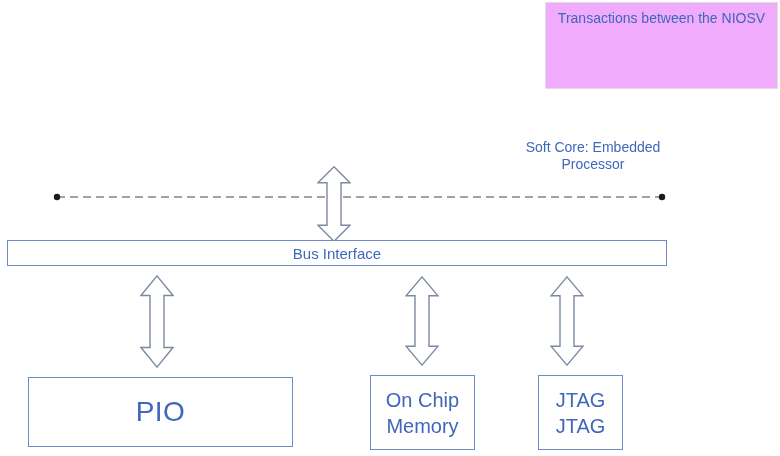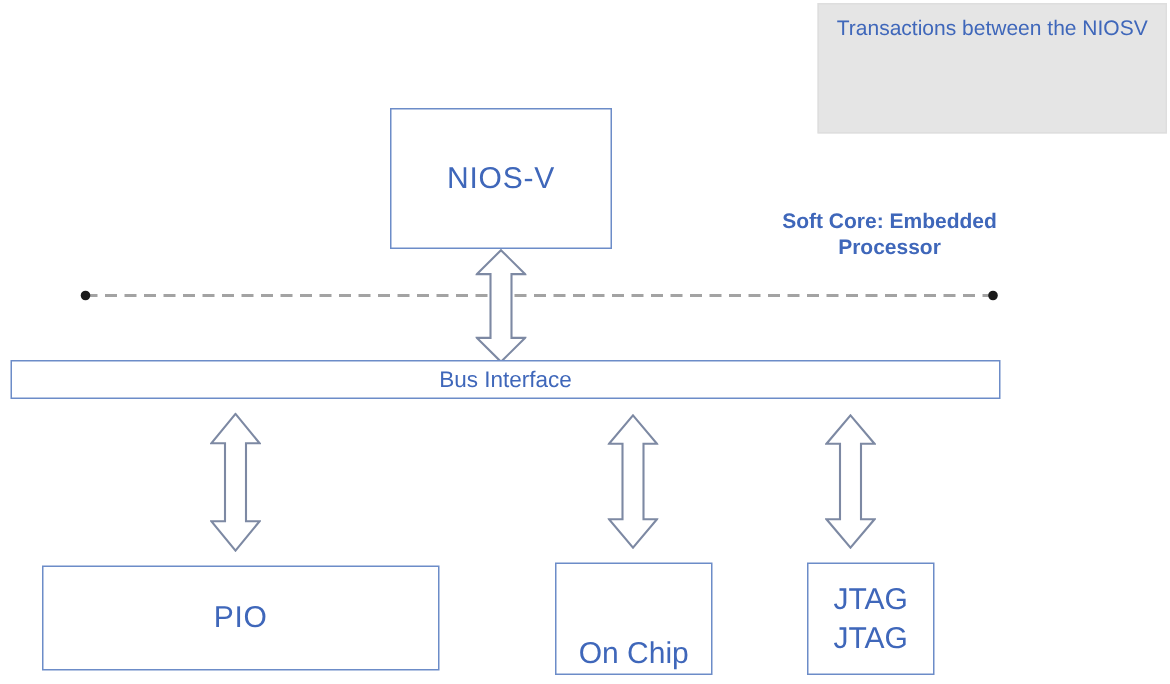--- a/index.html
+++ b/index.html
@@ -25,43 +25,42 @@
     background: #ffffff;
     color: var(--text-blue);
     display: flex;
     align-items: center;
     justify-content: center;
     text-align: center;
     box-sizing: border-box;
   }
   .node-niosv  { left: 260px; top: 72px;  width: 148px; height: 94px; font-size: 20px; letter-spacing: 0.5px; }
   .node-bus    { left: 7px;   top: 240px; width: 660px; height: 26px; font-size: 15px; justify-content: center; }
-  .node-pio    { left: 28px;  top: 377px; width: 265px; height: 70px; font-size: 20px; letter-spacing: 0.5px; }
-  .node-onchip { left: 370px; top: 375px; width: 105px; height: 75px; font-size: 20px; line-height: 26px; align-items: flex-end; }
+  .node-pio    { left: 28px;  top: 377px; width: 265px; height: 70px; font-size: 28px; letter-spacing: 0.5px; }
+  .node-onchip { left: 370px; top: 375px; width: 105px; height: 75px; font-size: 20px; line-height: 26px; }
   .node-jtag   { left: 538px; top: 375px; width: 85px;  height: 75px; font-size: 20px; line-height: 26px; align-items: center; }
   .note-box {
     position: absolute;
     left: 545px; top: 2px; width: 233px; height: 87px;
     border: 1px solid var(--note-border);
-    background: #e5e5e5;
+    background: #f0abfc;
     color: var(--text-blue);
     font-size: 14px;
     line-height: 17px;
     text-align: center;
     box-sizing: border-box;
     padding-top: 7px;
   }
   .softcore-label {
     position: absolute;
     left: 498px; top: 139px; width: 190px;
     color: var(--text-blue);
     font-size: 14px;
     line-height: 17px;
     text-align: center;
-    font-weight: bold;
   }
   .dash-svg { position: absolute; left: 0; top: 0; width: 780px; height: 456px; }
   .arrow-svg { position: absolute; }
   .arrow-svg polygon {
     fill: #ffffff;
     stroke: var(--arrow-stroke);
     stroke-width: 1.4;
     vector-effect: non-scaling-stroke;
     stroke-linejoin: miter;
   }
@@ -92,35 +91,33 @@
 
   <div class="note-box">
     <div>Transactions between the NIOSV</div>
   </div>
 
   <div class="softcore-label">
     <div>Soft Core: Embedded</div>
     <div>Processor</div>
   </div>
 
-  <div class="node node-niosv">
-    <span>NIOS-V</span>
-  </div>
 
   <div class="node node-bus">
     <span>Bus Interface</span>
   </div>
 
   <div class="node node-pio">
     <span>PIO</span>
   </div>
 
   <div class="node node-onchip">
     <span>
       <div>On Chip</div>
+      <div>Memory</div>
     </span>
   </div>
 
   <div class="node node-jtag">
     <span>
       <div>JTAG</div>
       <div>JTAG</div>
     </span>
   </div>
 

